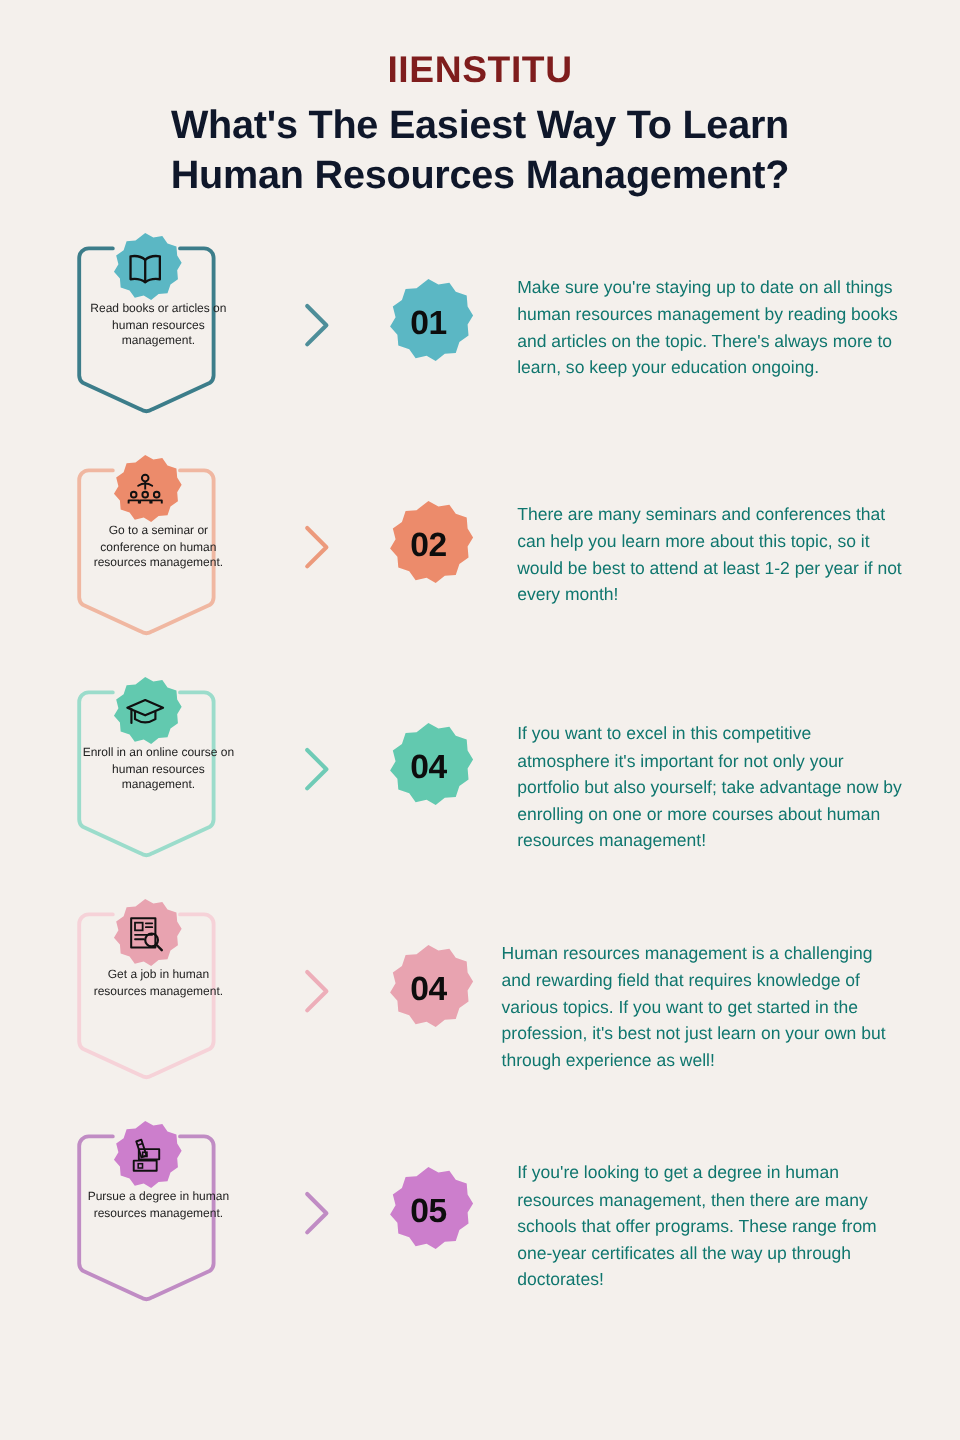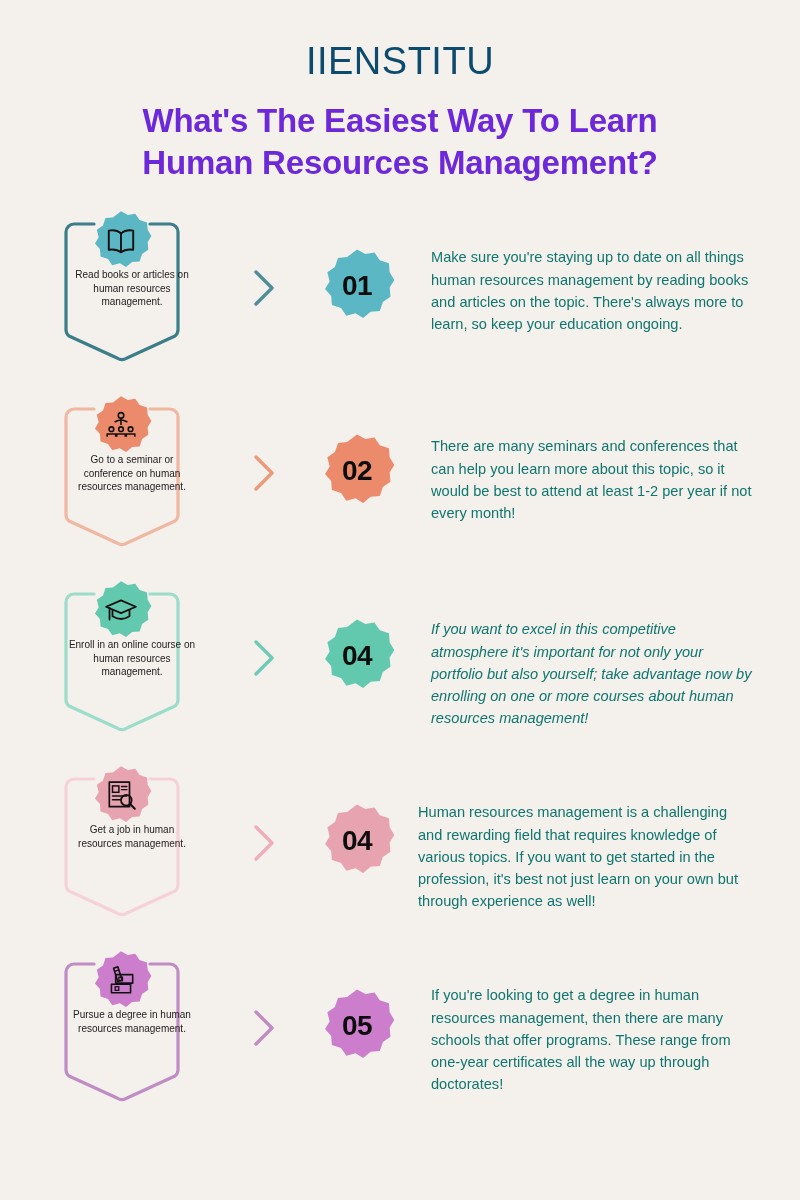--- a/index.html
+++ b/index.html
@@ -18,34 +18,34 @@
   }
 
   
   .header {
     padding-top: 42px;
     text-align: center;
   }
 
   .brand {
     font-family: "Liberation Sans", sans-serif;
-    font-size: 38px;
-    font-weight: 400;
+    font-size: 31px;
+    font-weight: 700;
     letter-spacing: 0.5px;
-    color: #0c4a6e;
+    color: #7f1d1d;
     line-height: 1;
   }
 
   .headline {
-    margin: 20px auto 0;
+    margin: 10px auto 0;
     width: 520px;
     font-size: 33px;
     font-weight: 700;
     line-height: 1.28;
-    color: #6d28d9;
+    color: #0f172a;
     letter-spacing: -0.2px;
   }
 
   
   .steps {
     margin-top: 22px;
     padding: 0 0 0 0;
   }
 
   .step {
@@ -153,21 +153,21 @@
     margin-left: 36px;
     padding-right: 48px;
     font-size: 14.6px;
     line-height: 1.52;
     color: #0f766e;
   }
 
   
   .step[data-step="1"] .body-copy { margin-top: 40px; }
   .step[data-step="2"] .body-copy { margin-top: 44px; }
-  .step[data-step="3"] .body-copy { margin-top: 42px; font-style: italic; }
+  .step[data-step="3"] .body-copy { margin-top: 42px; }
   .step[data-step="4"] .body-copy { margin-top: 40px; margin-left: 23px; }
   .step[data-step="5"] .body-copy { margin-top: 38px; }
 </style>
 </head>
 <body>
 
 <div class="header">
   <div class="brand">IIENSTITU</div>
   <h1 class="headline">What's The Easiest Way To Learn Human Resources Management?</h1>
 </div>

